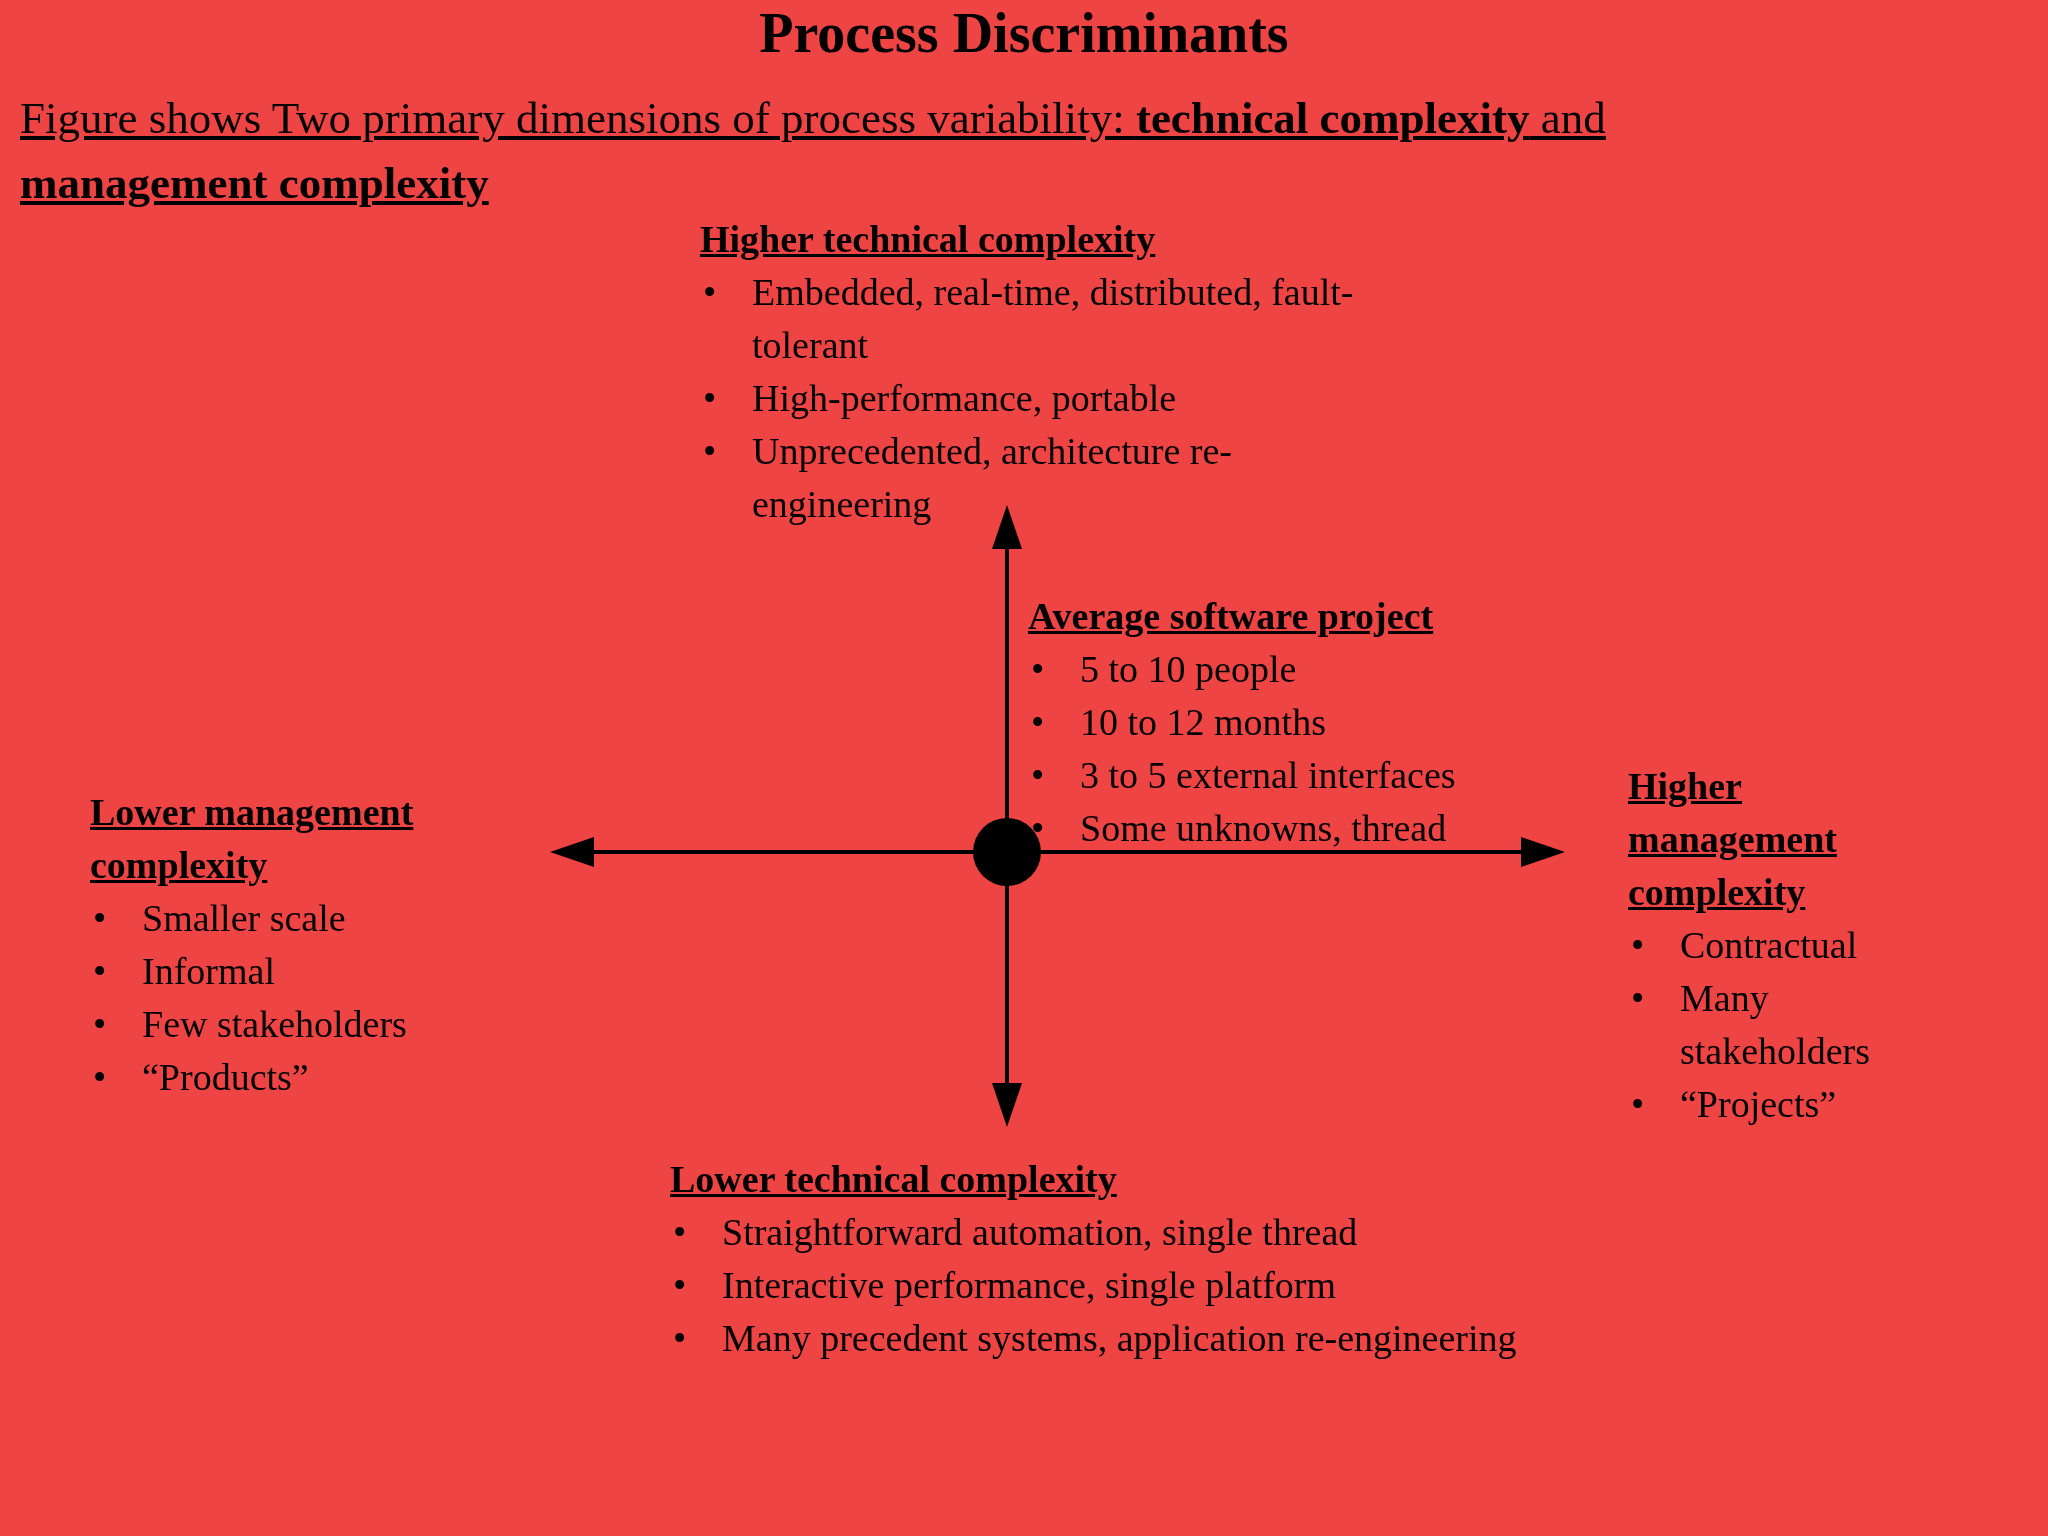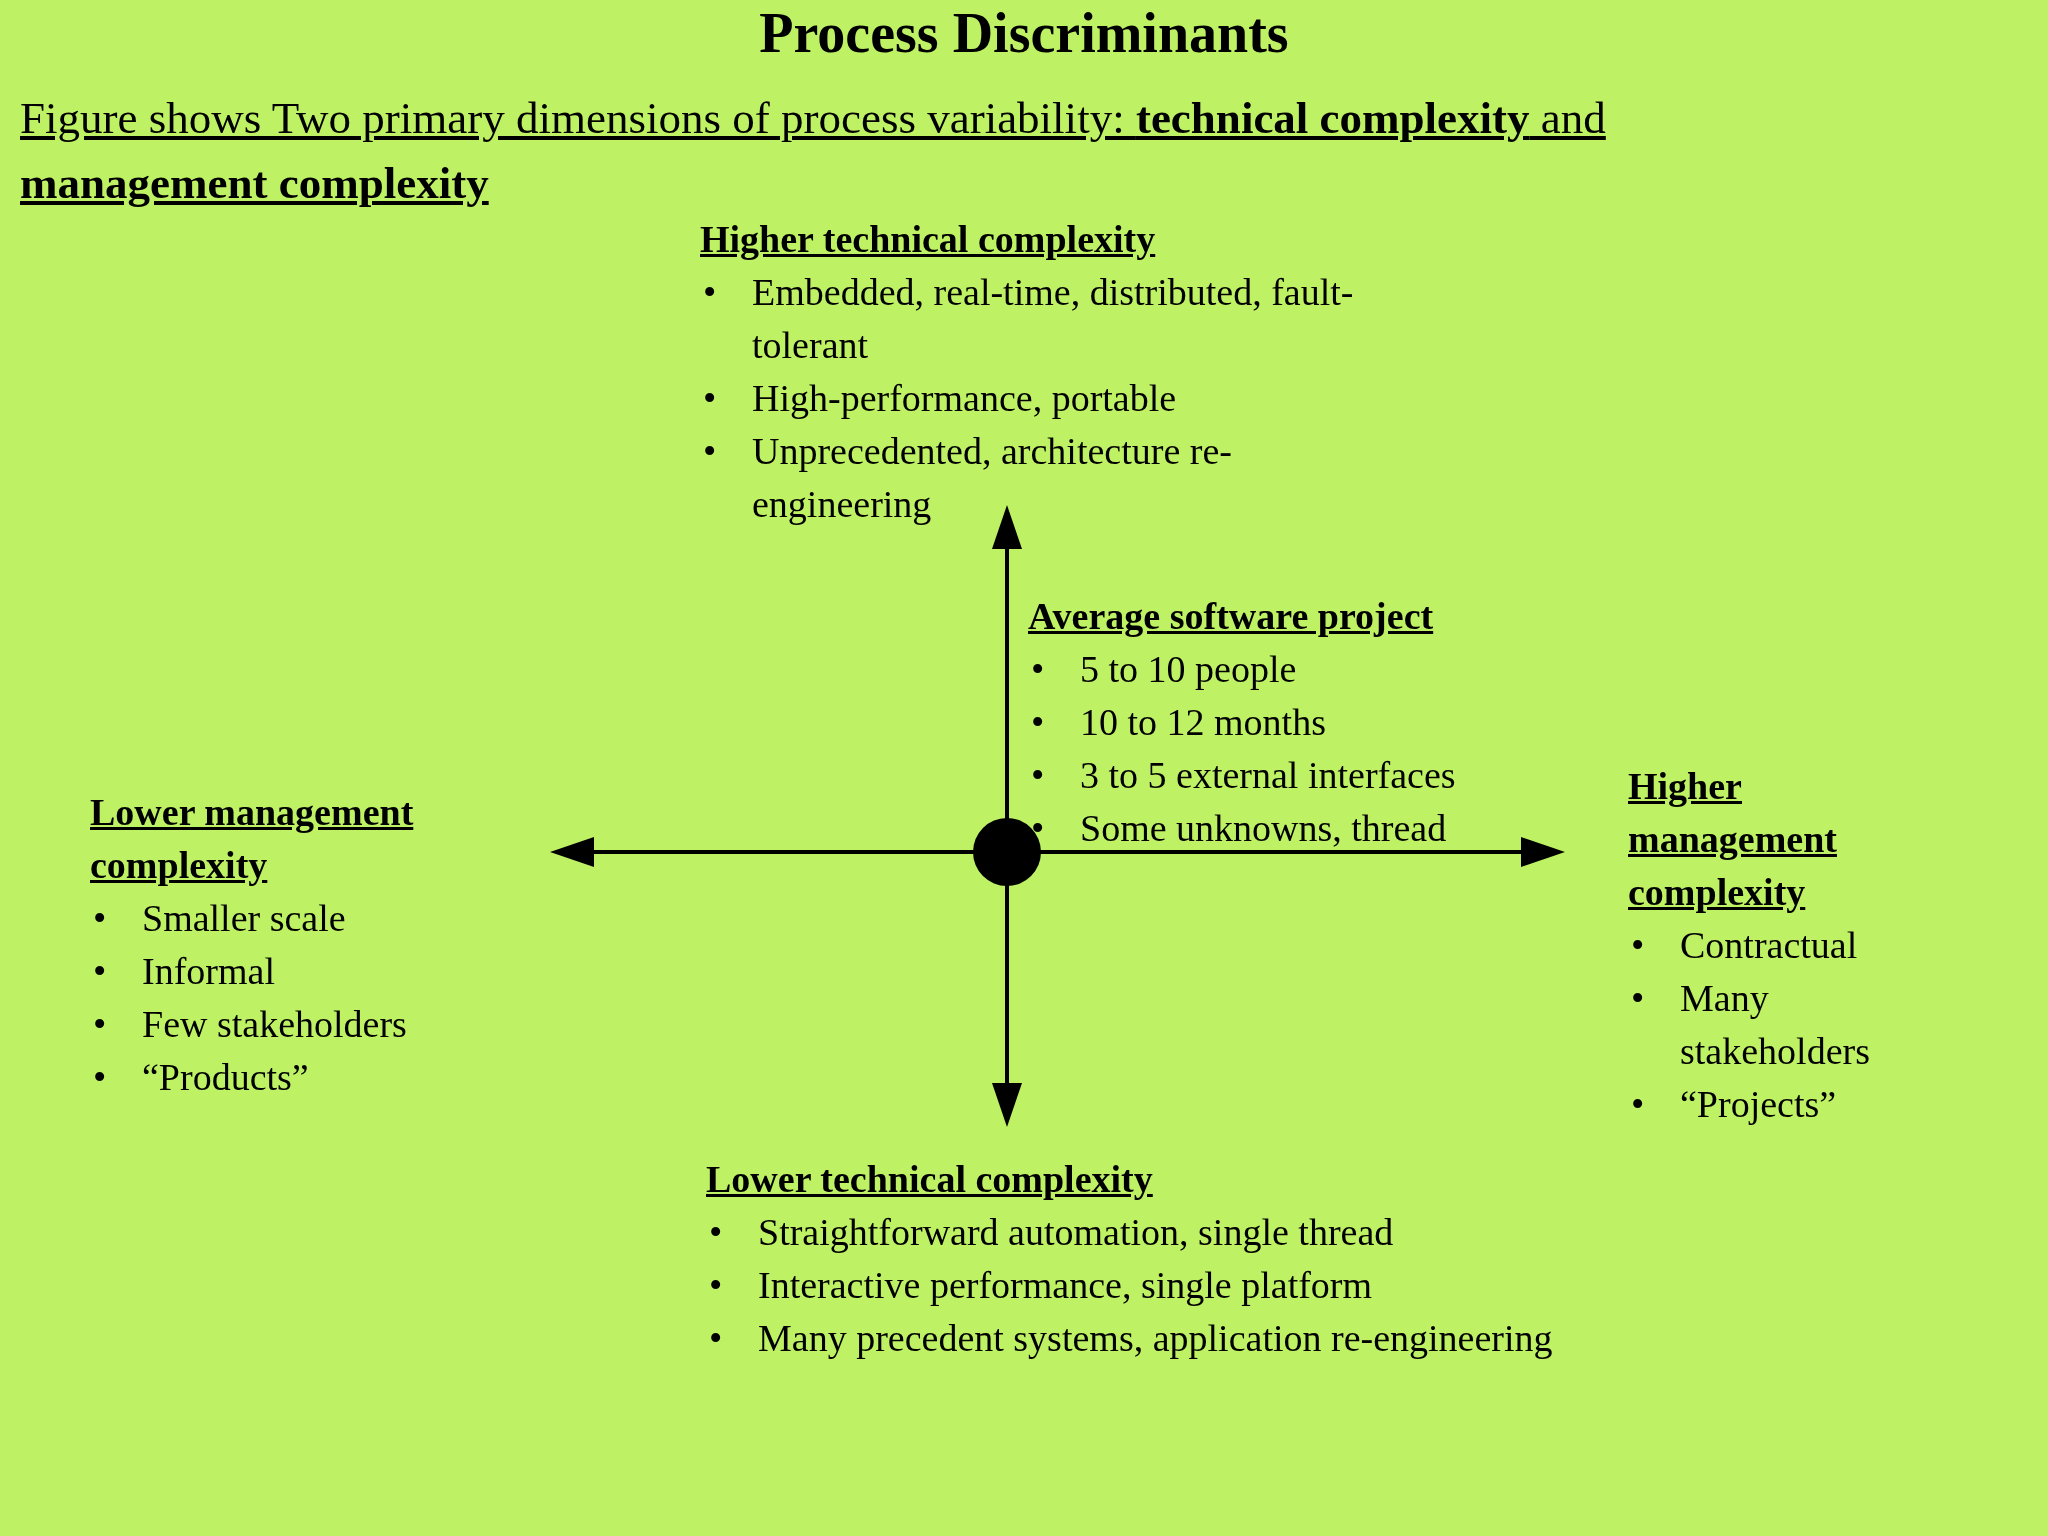--- a/index.html
+++ b/index.html
@@ -1,20 +1,20 @@
 <!DOCTYPE html>
 <html><head>
 <meta charset="utf-8">
 <style>
   html, body { margin: 0; padding: 0; background: #ffffff; }
   .slide {
     position: relative;
     width: 2048px;
     height: 1536px;
-    background: #bef264;
+    background: #ef4444;
     color: #000000;
     font-family: "Liberation Serif", "DejaVu Serif", serif;
     overflow: hidden;
   }
   .title {
     position: absolute;
     top: 1px; left: 0;
     width: 100%;
     text-align: center;
     font-size: 56px;
@@ -48,21 +48,21 @@
   .block .li::before {
     content: "\2022";
     position: absolute;
     left: 3px;
     top: 0;
   }
   .b-higher-technical { left: 700px; top: 213px; width: 680px; }
   .b-average-project  { left: 1028px; top: 590px; width: 560px; }
   .b-lower-management { left: 90px;  top: 760px; width: 430px; margin-top: 26px; }
   .b-higher-management{ left: 1628px; top: 760px; width: 310px; }
-  .b-lower-technical  { left: 670px; top: 1153px; width: 1060px; margin-left: 36px; }
+  .b-lower-technical  { left: 670px; top: 1153px; width: 1060px; }
 </style>
 </head>
 <body>
 
 <div class="slide">
 
   <div class="title">Process Discriminants</div>
 
   <div class="subtitle"><span>Figure shows Two primary dimensions of process variability: </span><strong>technical complexity</strong><span> and</span><br><strong>management complexity</strong></div>
 

